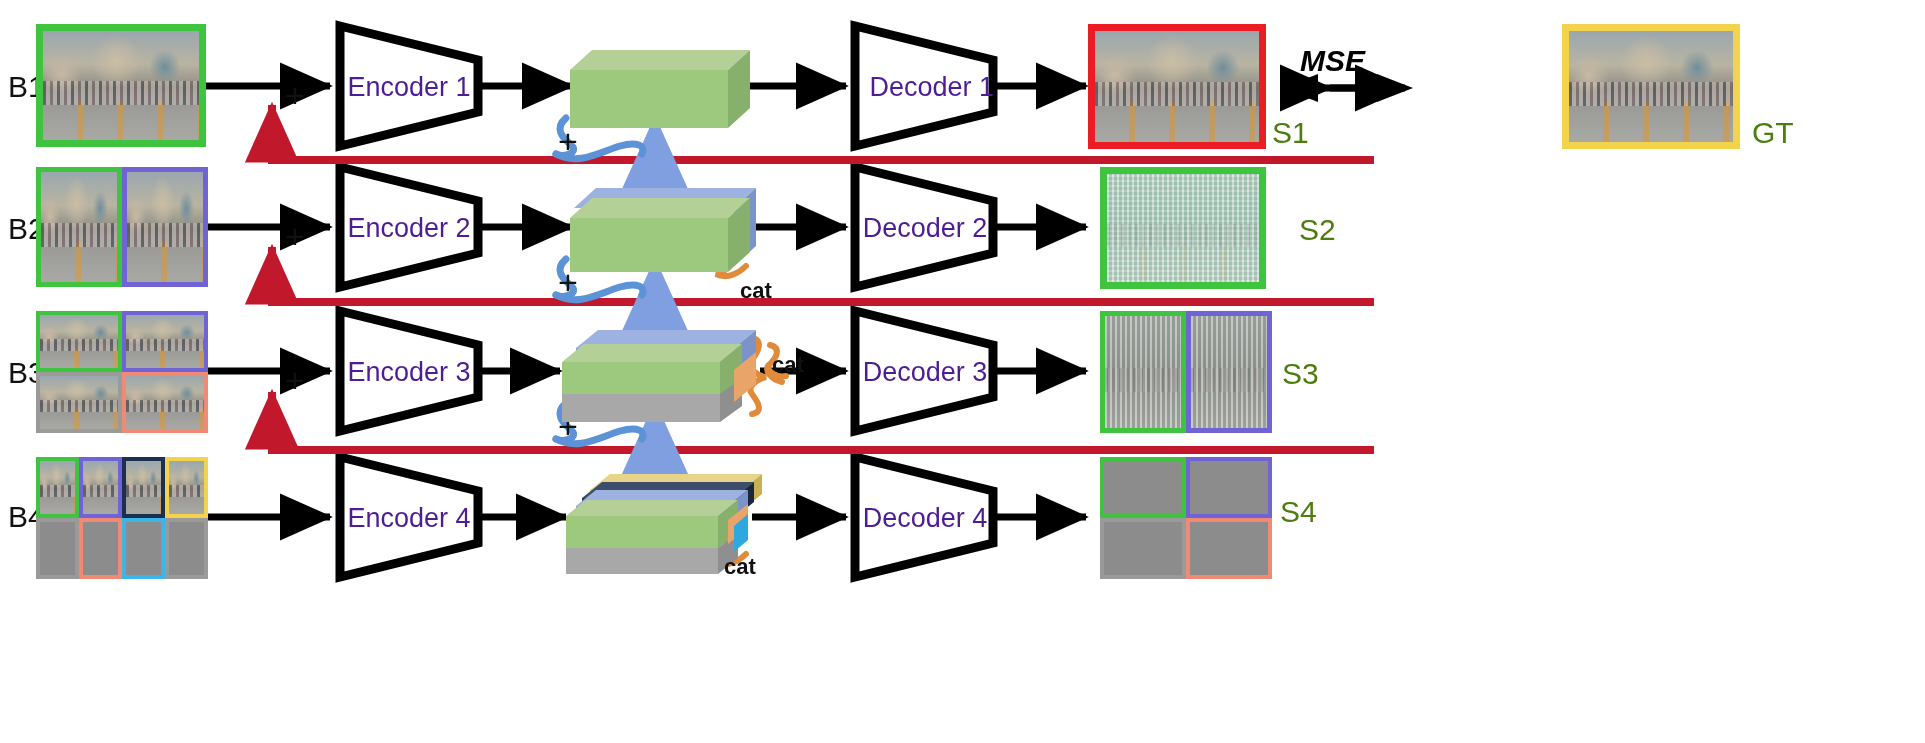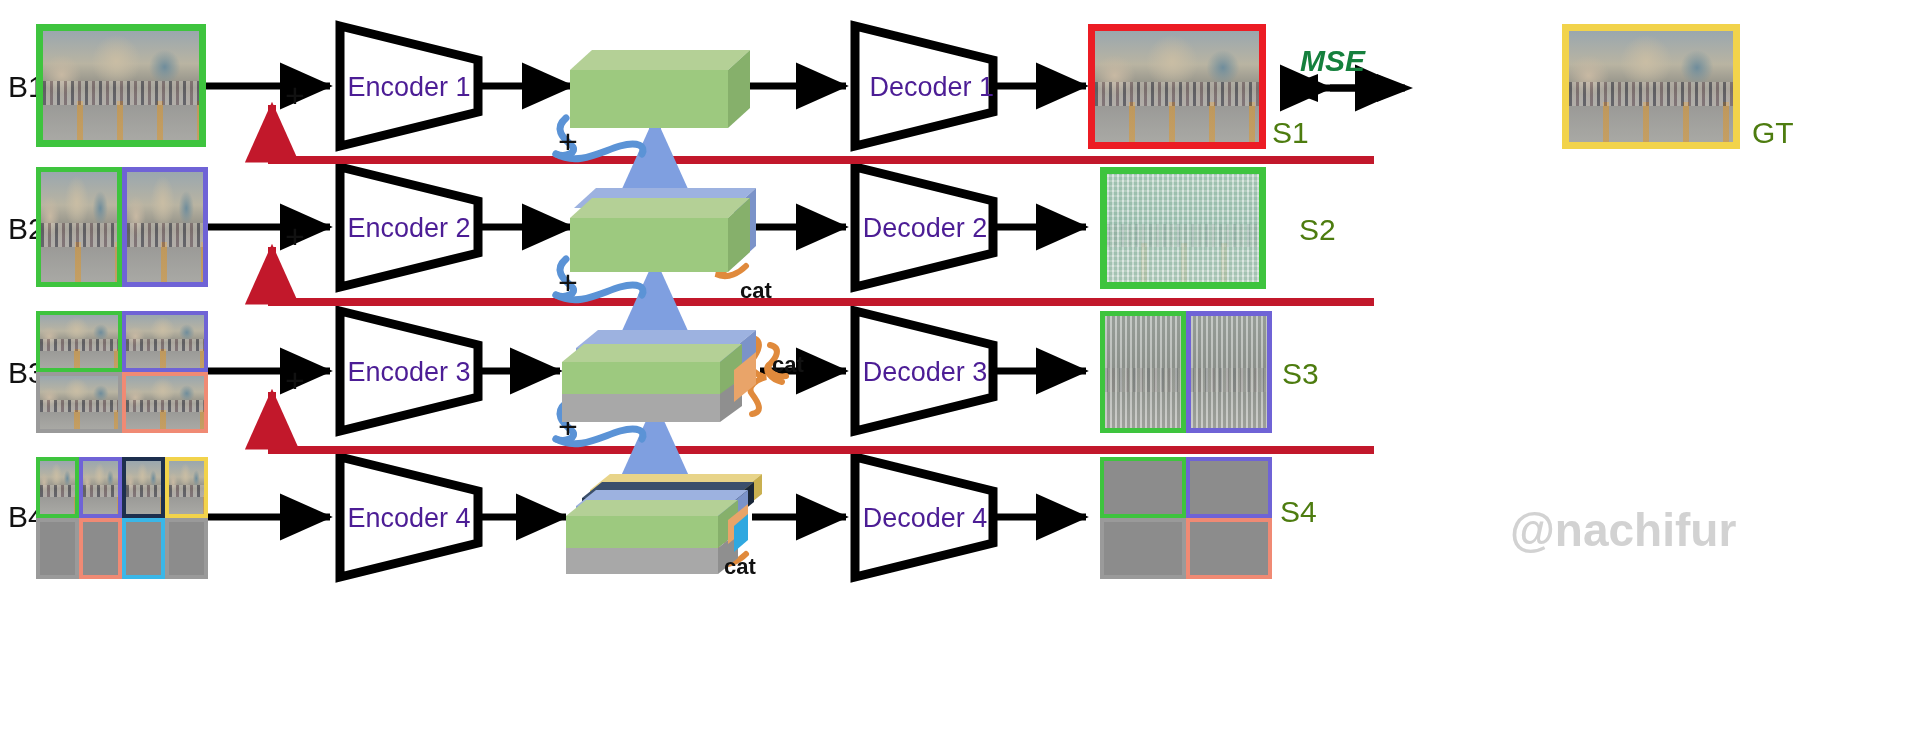--- a/index.html
+++ b/index.html
@@ -69,21 +69,21 @@
   .photo.flat::before{opacity:0;}
   .traplab{position:absolute;font-size:27px;color:#4c1d95;white-space:nowrap;}
 
   
   .plus{position:absolute;font-size:34px;color:#111;line-height:1;font-weight:400;}
 
   
   .catlab{position:absolute;font-size:22px;font-weight:bold;color:#111;}
 
   
-  .mse{position:absolute;font-size:30px;font-style:italic;font-weight:bold;color:#15803d;}
+  .mse{position:absolute;font-size:30px;font-style:italic;font-weight:bold;color:#000000;}
 
   
   .watermark{position:absolute;color:#d2d2d2;font-size:46px;font-weight:bold;
              white-space:nowrap;}
   .wm-logo{position:absolute;color:#cfcfcf;font-size:52px;font-weight:bold;}
 
   svg.overlay{position:absolute;left:0;top:0;width:1925px;height:743px;
               pointer-events:none;}
 </style>
 </head>
@@ -362,15 +362,14 @@
       </div>
     <div class="tile" style="left:0;top:61px;width:86px;height:61px;border:4px solid #9a9a9a;">
       <div class="photo flat"></div>
       </div>
     <div class="tile" style="left:86px;top:61px;width:86px;height:61px;border:4px solid #f08a74;">
       <div class="photo flat"></div>
       </div>
   </div>
   <div class="abs outlab" style="left:1280px;top:495px;">S4</div>
 
-  <div class="abs watermark" style="left:1510px;top:503px;">@nachifur</div>
 
 </div>
 
 </body></html>

